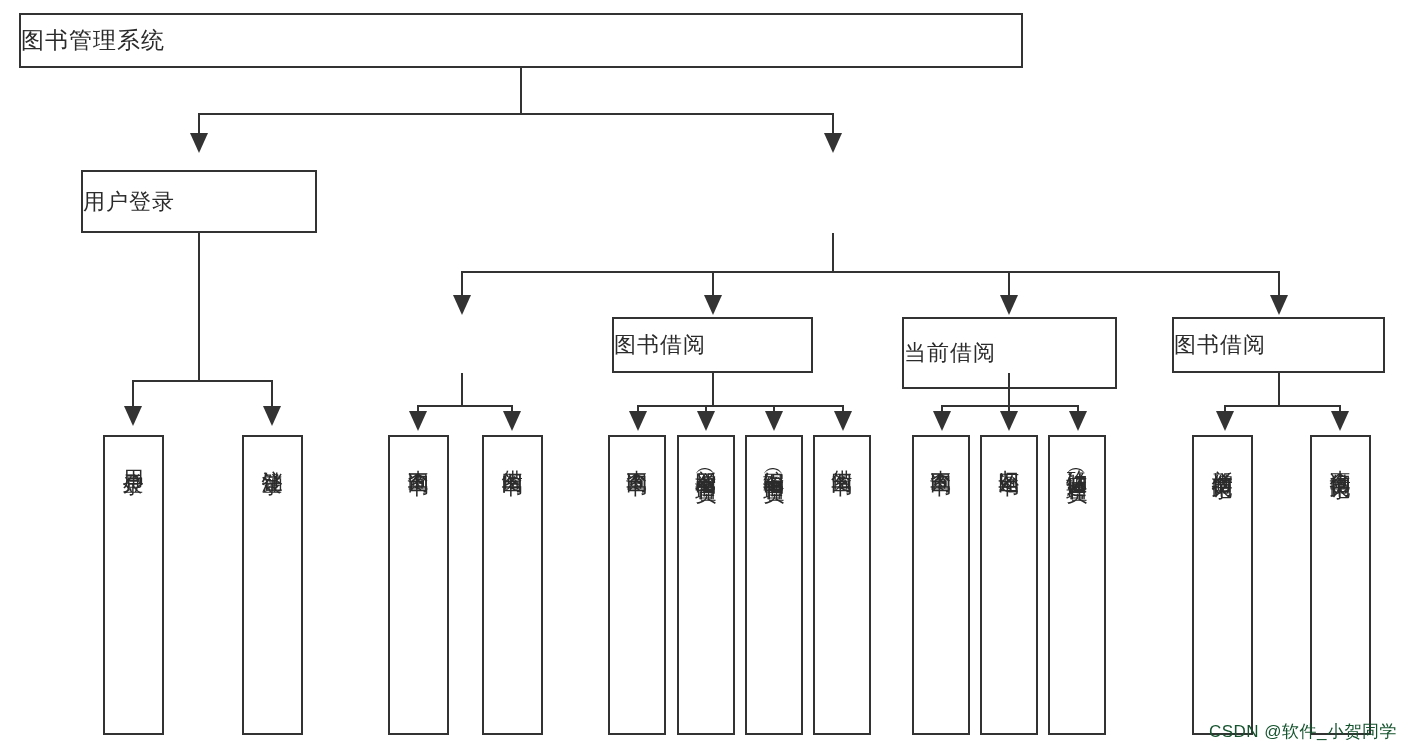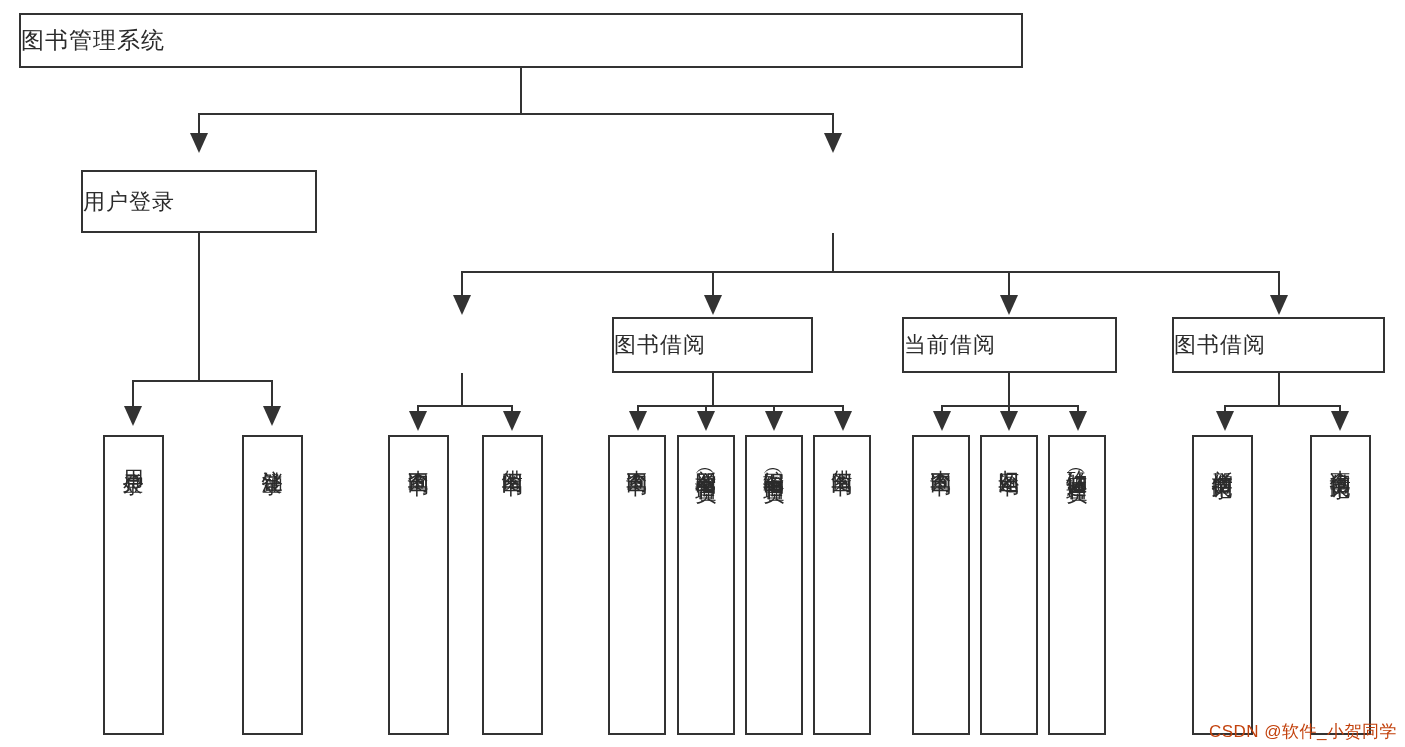--- a/index.html
+++ b/index.html
@@ -68,21 +68,21 @@
     border-left: 9px solid transparent;
     border-right: 9px solid transparent;
     border-top: 20px solid #333333;
   }
   
   #watermark {
     position: absolute;
     right: 8px;
     bottom: 4px;
     font-size: 17px;
-    color: #c2410c;
+    color: #14532d;
     letter-spacing: 0.5px;
     white-space: nowrap;
   }
 </style>
 </head>
 <body>
 
 <div id="canvas">
 
   <div class="node root" style="left:19px; top:13px; width:1004px; height:55px;">
@@ -114,21 +114,21 @@
   <div class="vline" style="left:1008px; top:271px; height:26px;"></div>
   <div class="vline" style="left:1278px; top:271px; height:26px;"></div>
   <div class="arrow" style="left:453px; top:295px;"></div>
   <div class="arrow" style="left:704px; top:295px;"></div>
   <div class="arrow" style="left:1000px; top:295px;"></div>
   <div class="arrow" style="left:1270px; top:295px;"></div>
 
   <div class="node h" style="left:612px; top:317px; width:201px; height:56px;">
     <span>图书借阅</span>
   </div>
-  <div class="node h" style="left:902px; top:317px; width:215px; height:56px;">
+  <div class="node h" style="left:902px; top:317px; width:215px; height:72px;">
     <span>当前借阅</span>
   </div>
   <div class="node h" style="left:1172px; top:317px; width:213px; height:56px;">
     <span>图书借阅</span>
   </div>
 
   <div class="vline" style="left:461px; top:373px; height:32px;"></div>
   <div class="hline" style="left:417px; top:405px; width:95px;"></div>
   <div class="vline" style="left:417px; top:405px; height:8px;"></div>
   <div class="vline" style="left:511px; top:405px; height:8px;"></div>

